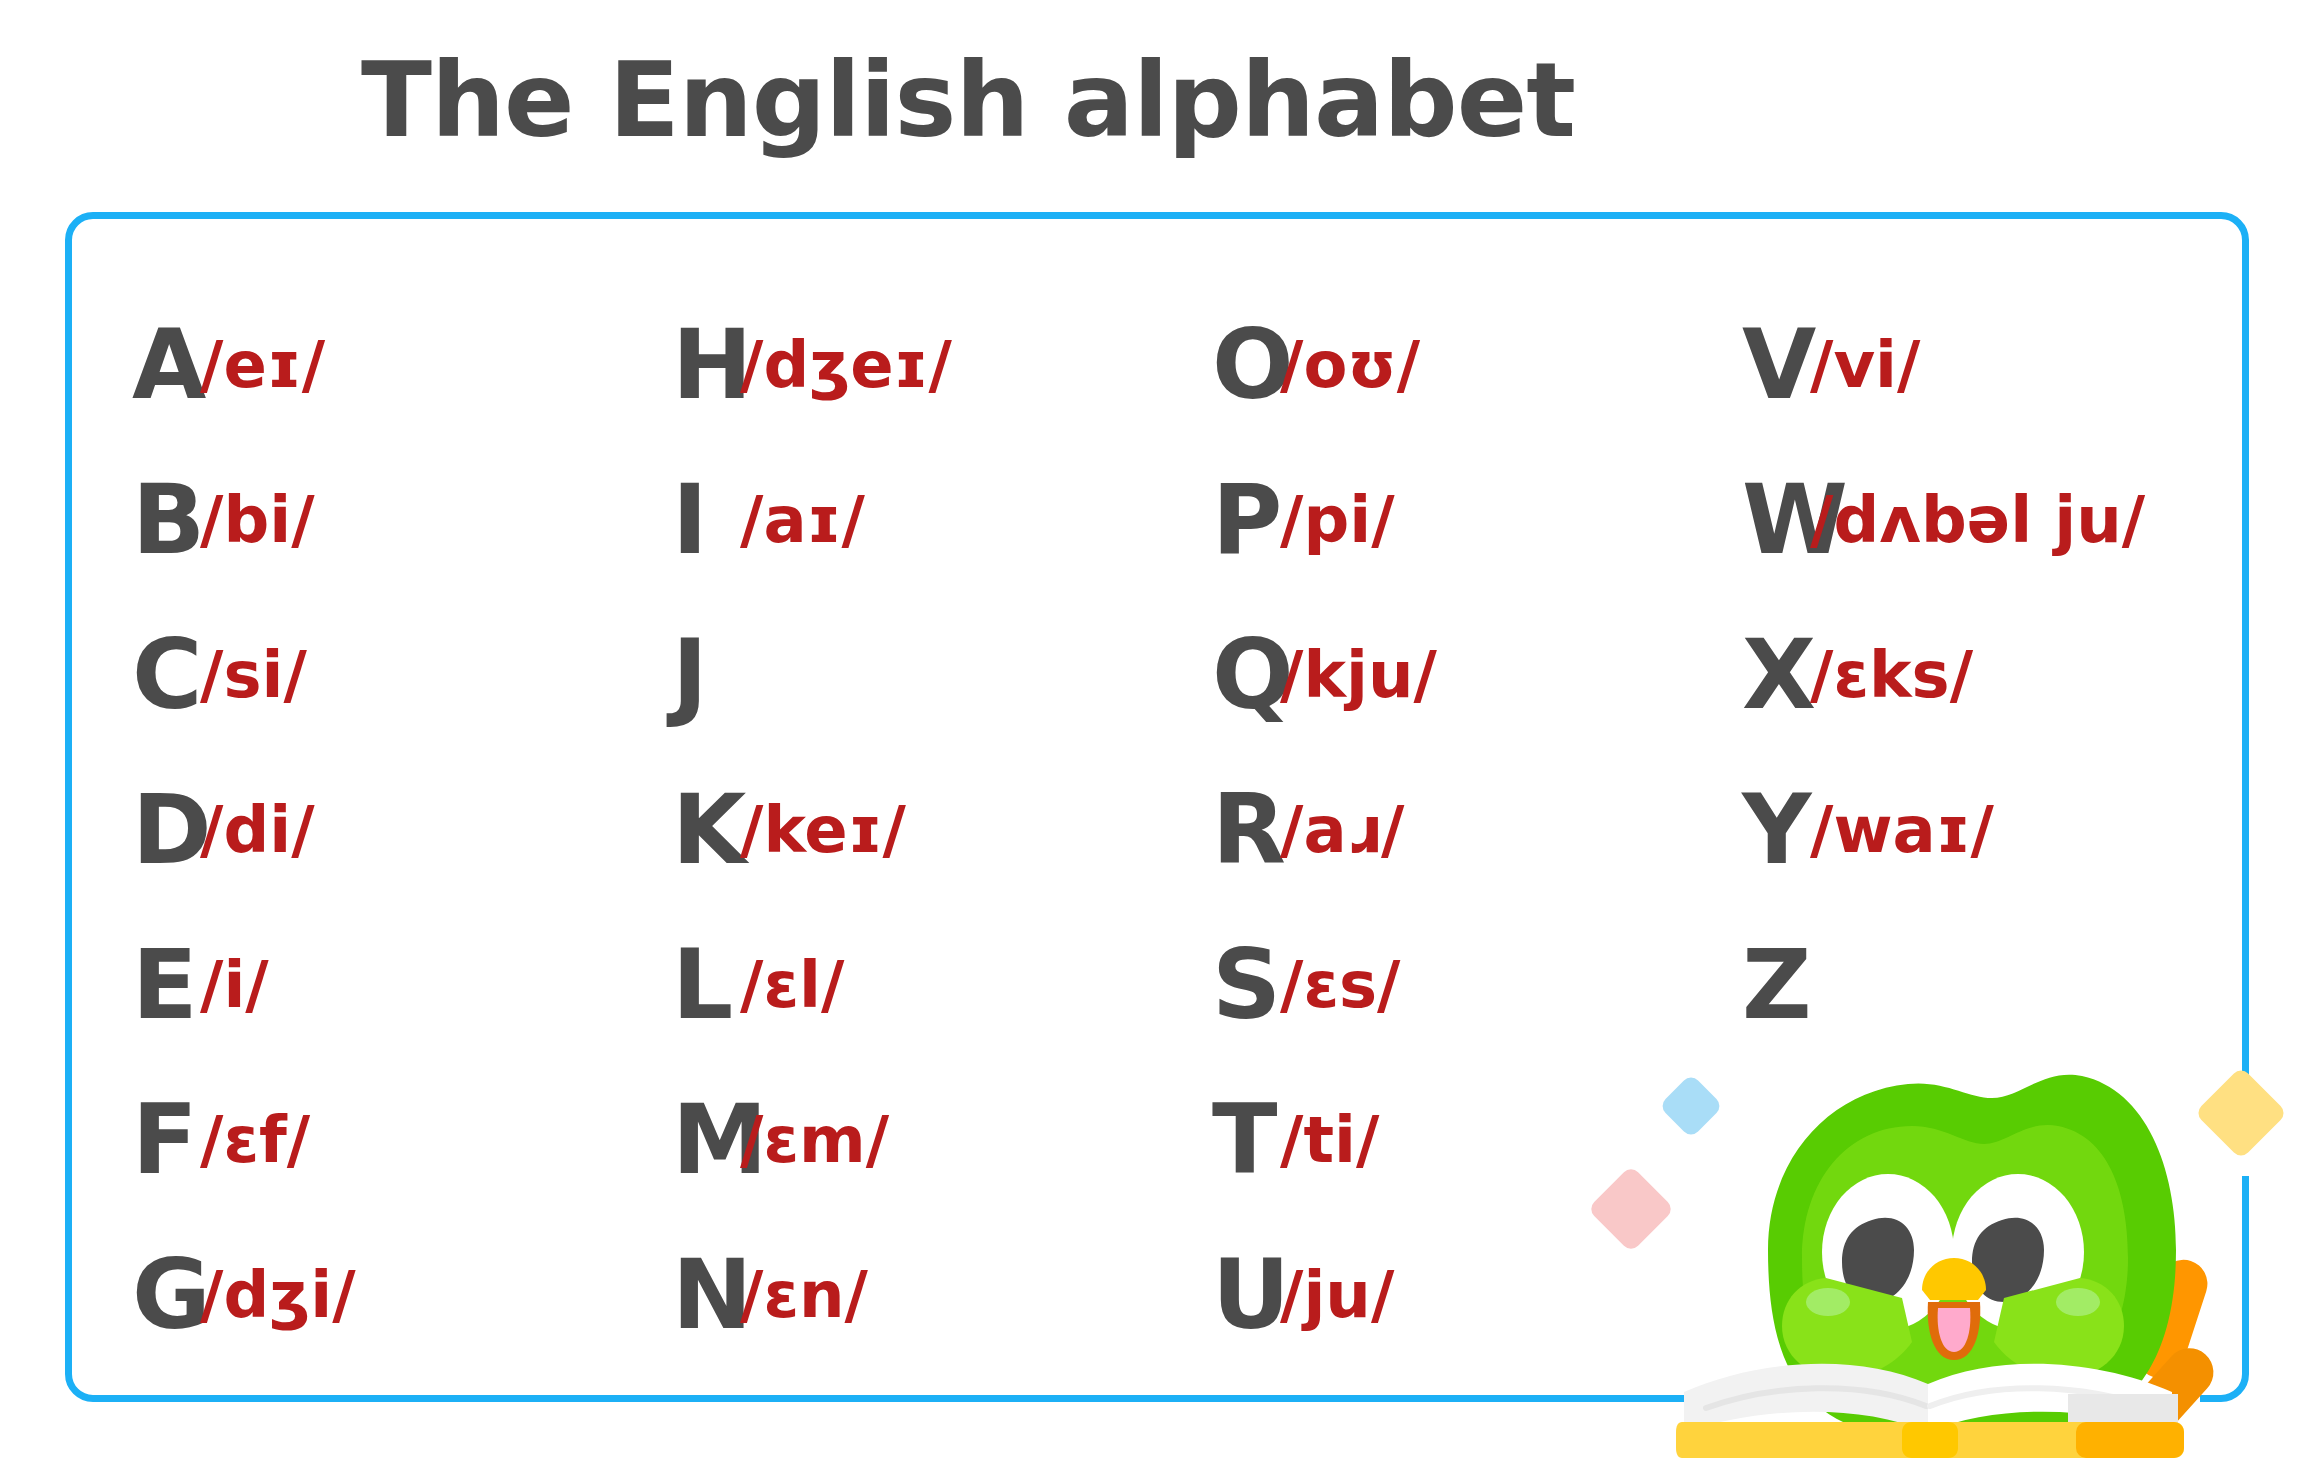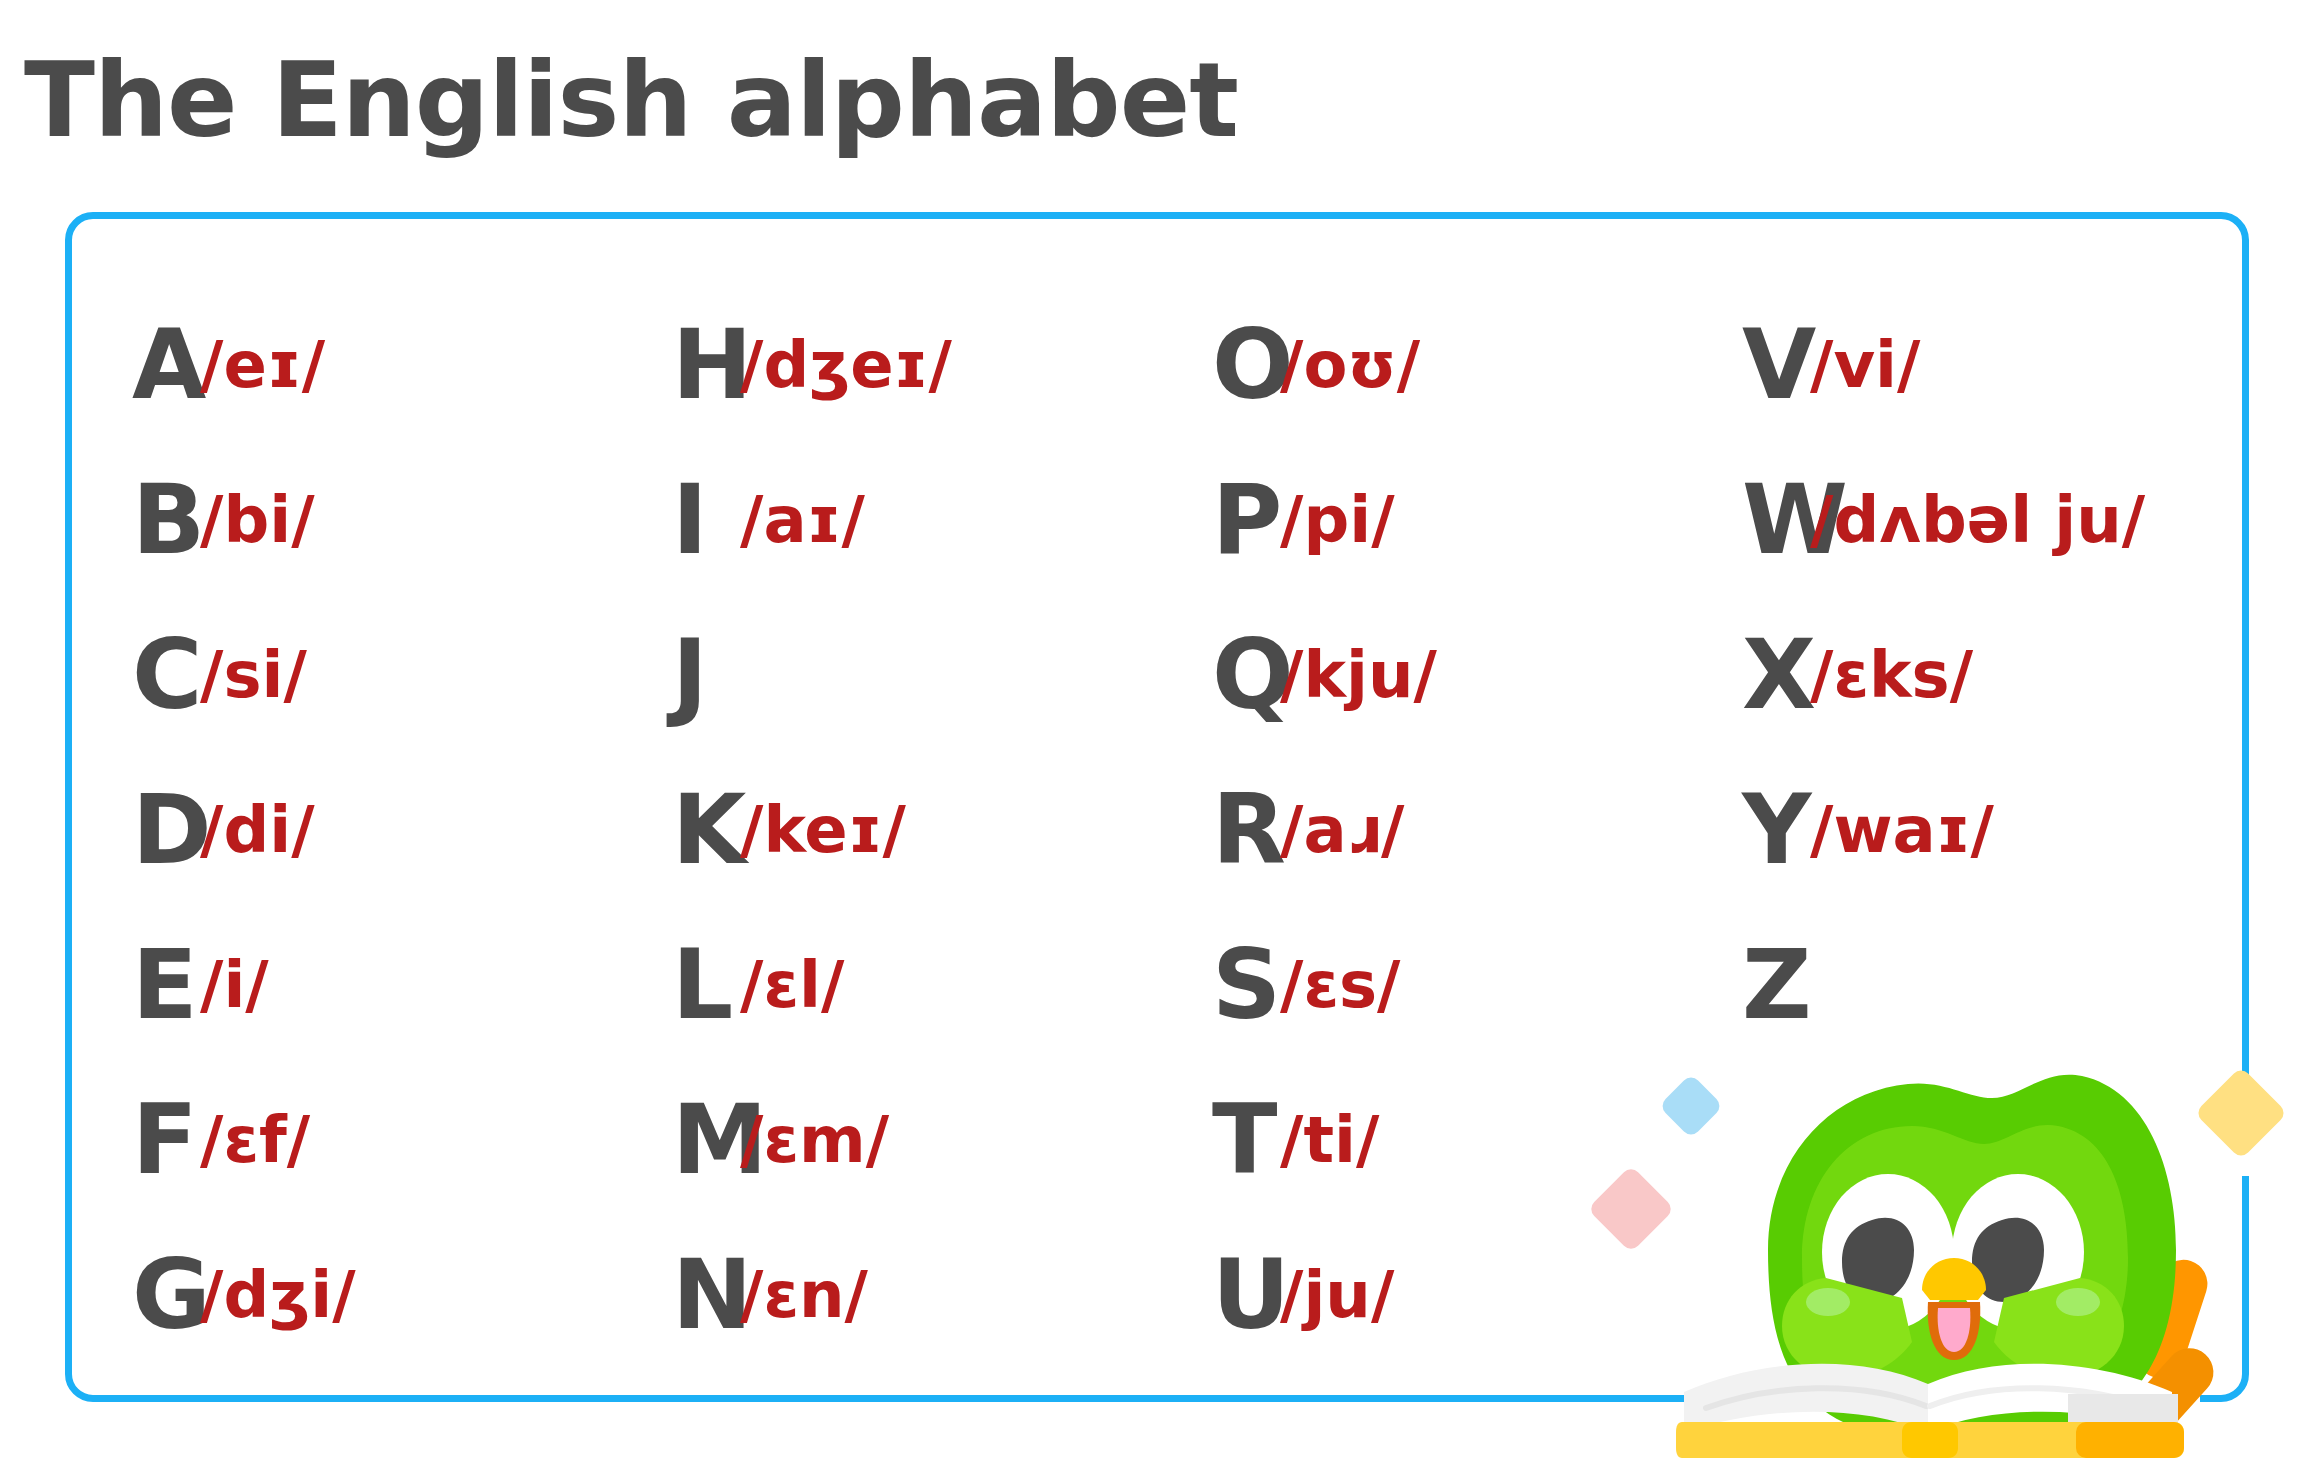--- a/index.html
+++ b/index.html
@@ -14,26 +14,26 @@
     overflow: hidden;
     font-family: "DejaVu Sans", "Liberation Sans", sans-serif;
     -webkit-font-smoothing: antialiased;
   }
 
   #page-title {
     position: absolute;
     top: 38px;
     left: 0;
     width: 1936px;
+    text-align: center;
     font-size: 104px;
     font-weight: 700;
     color: #4b4b4b;
     letter-spacing: -1px;
     line-height: 1.2;
-    padding-left: 24px;
   }
 
   #alphabet-card {
     position: absolute;
     left: 65px;
     top: 212px;
     width: 2184px;
     height: 1190px;
     border: 7px solid #1cb0f6;
     border-radius: 28px;

